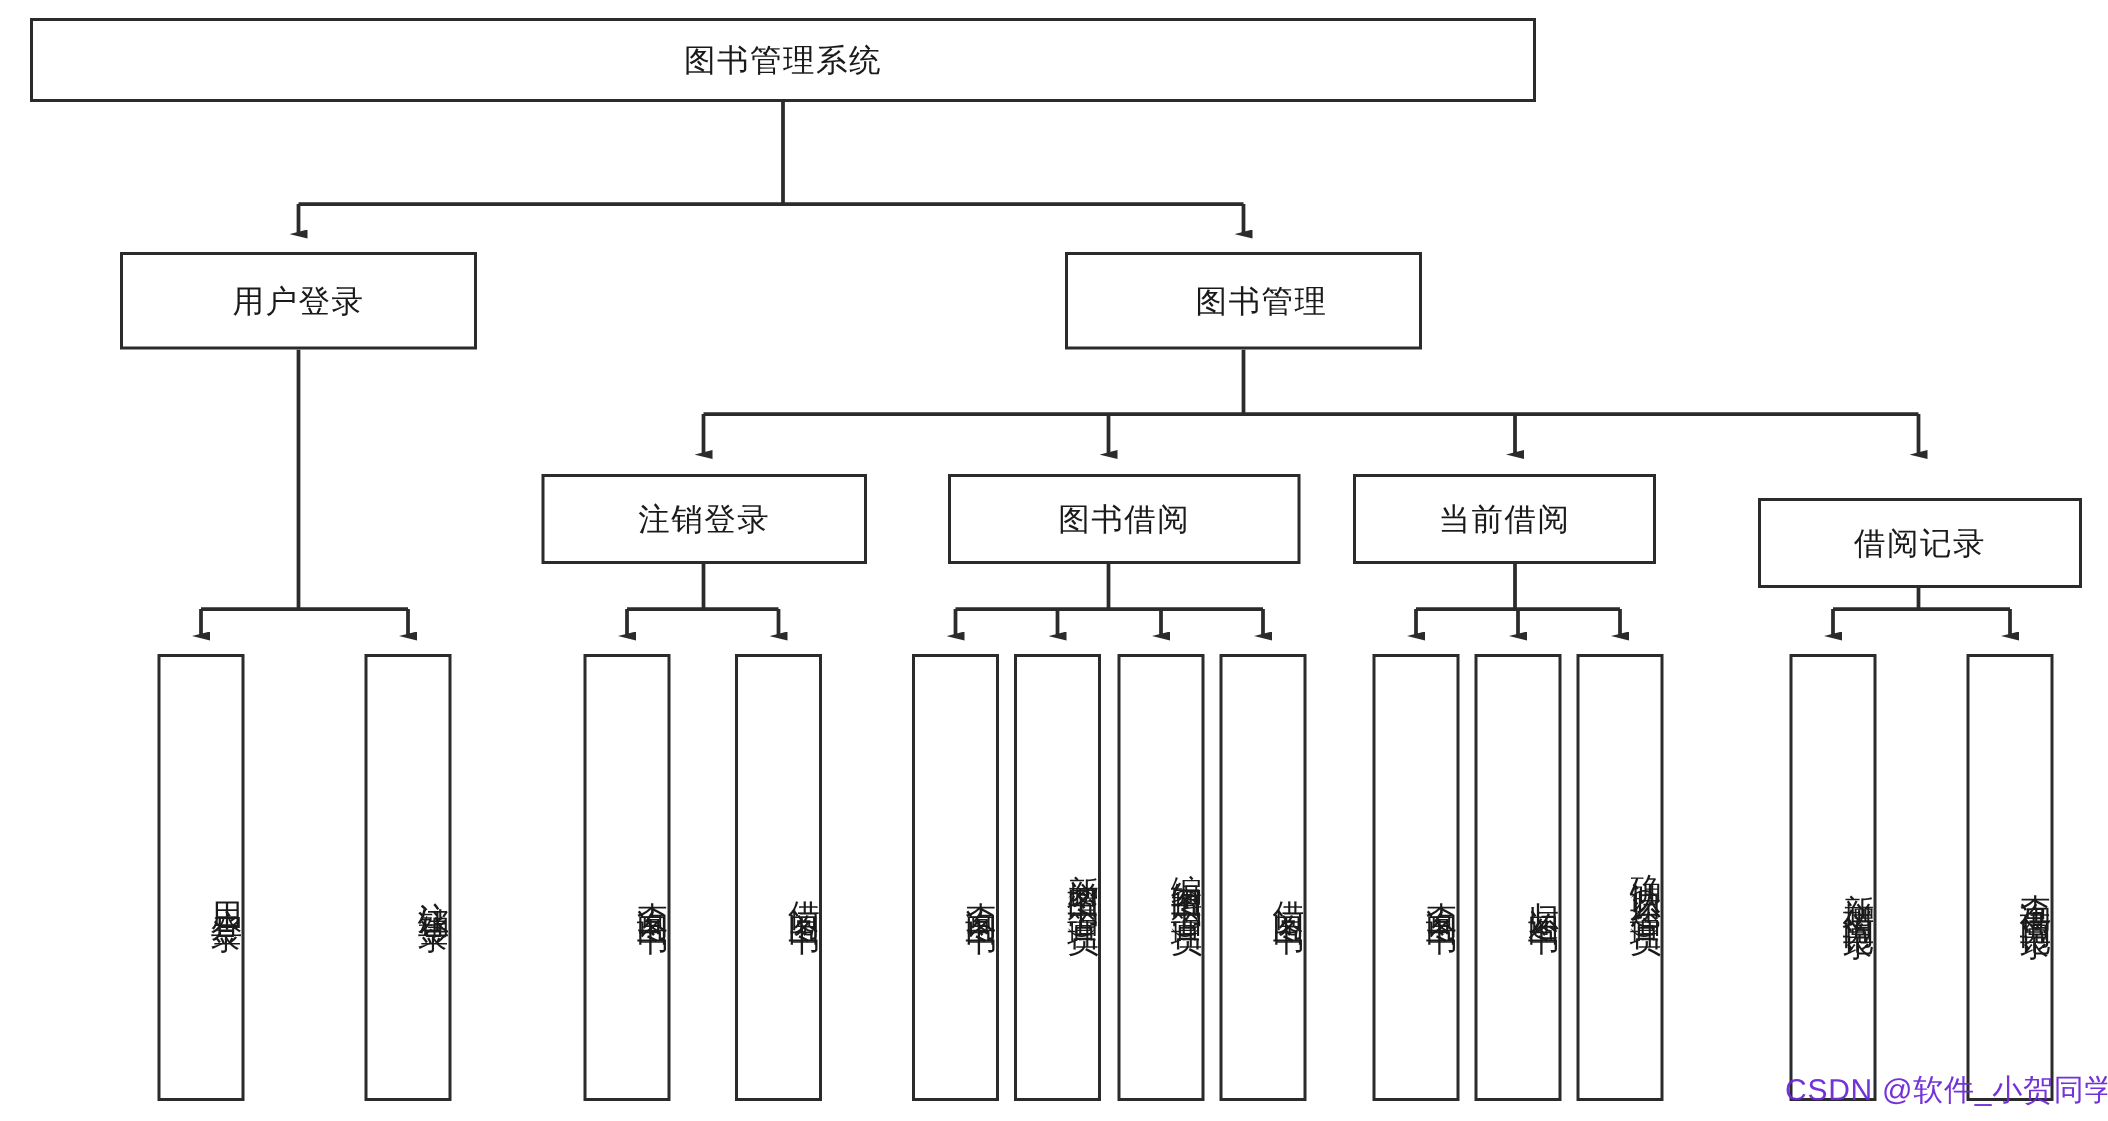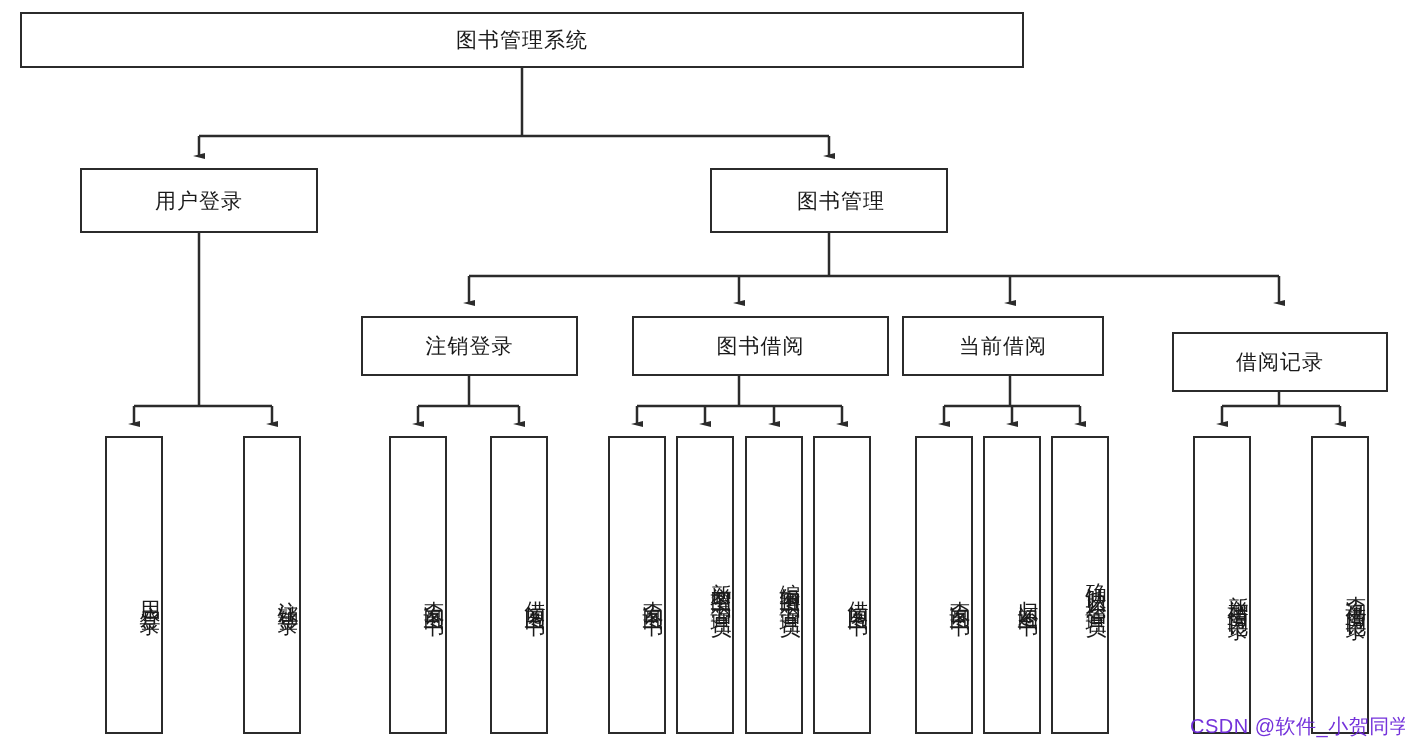--- a/index.html
+++ b/index.html
@@ -128,21 +128,21 @@
   <div class="node node-h" style="left:80px; top:168px; width:238px; height:65px;">
     <span>用户登录</span>
   </div>
   <div class="node node-h" style="left:710px; top:168px; width:238px; height:65px;padding-left:24px;">
     <span>图书管理</span>
   </div>
 
   <div class="node node-h" style="left:361px; top:316px; width:217px; height:60px;">
     <span>注销登录</span>
   </div>
-  <div class="node node-h" style="left:632px; top:316px; width:257px; height:60px;">
+  <div class="node node-h" style="left:632px; top:316px; width:235px; height:60px;">
     <span>图书借阅</span>
   </div>
   <div class="node node-h" style="left:902px; top:316px; width:202px; height:60px;">
     <span>当前借阅</span>
   </div>
   <div class="node node-h" style="left:1172px; top:316px; width:216px; height:60px;margin-top:16px;">
     <span>借阅记录</span>
   </div>
 
   <div class="node node-v" style="left:105px; top:436px; width:58px; height:298px;">

